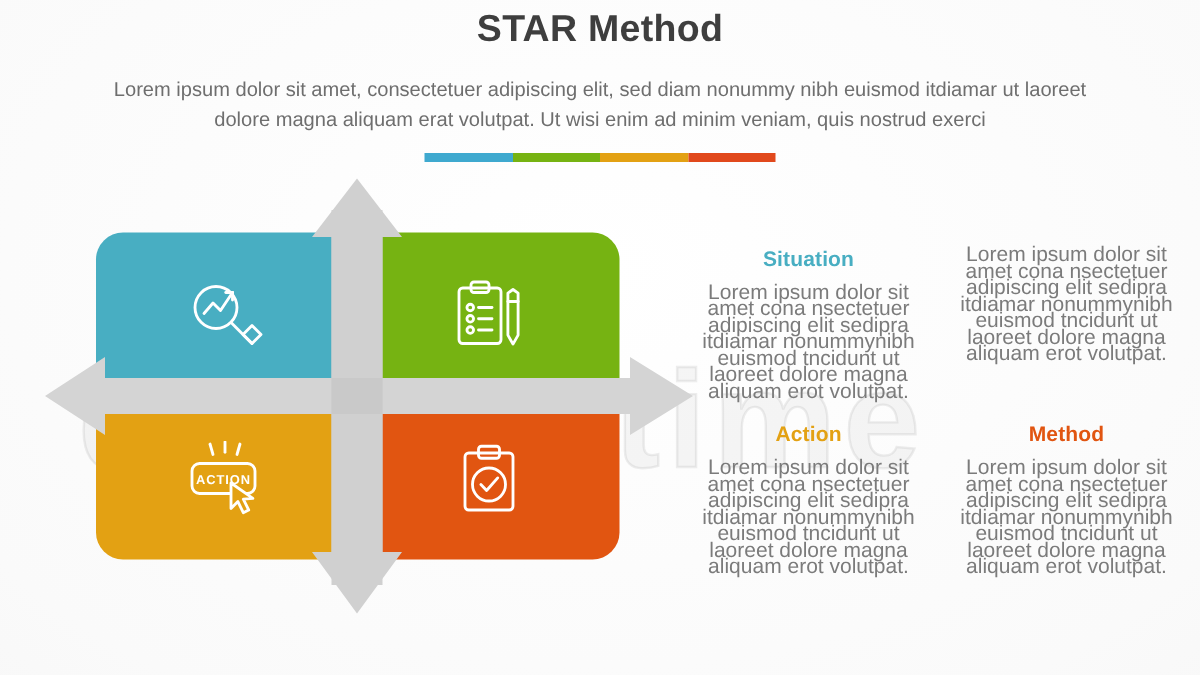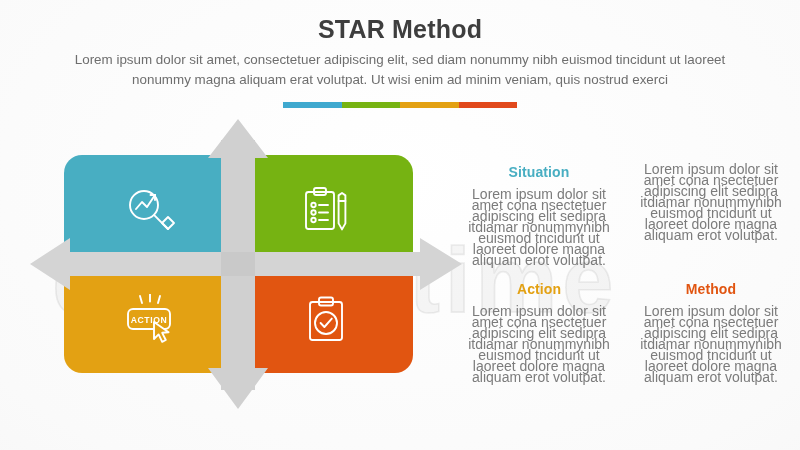--- a/index.html
+++ b/index.html
@@ -16,21 +16,21 @@
     position: relative;
     width: 800px; height: 450px;
     background:
       radial-gradient(ellipse 900px 600px at 50% 40%, #ffffff 0%, #fafafa 55%, #f2f2f2 100%);
     overflow: hidden;
   }
 
   
   .title {
     position: absolute;
-    top: 15px; left: 0; width: 800px;
+    top: 5px; left: 0; width: 800px;
     text-align: center;
     font-size: 25px;
     font-weight: bold;
     color: #3e3e3e;
     letter-spacing: .2px;
   }
   .subtitle {
     position: absolute;
     top: 50px; left: 60px; width: 680px;
     text-align: center;
@@ -109,21 +109,21 @@
     pointer-events: none;
     font-family: "Liberation Sans", sans-serif;
   }
 </style>
 </head>
 <body>
 
 <div id="stage">
 
   <div class="title">STAR Method</div>
-  <div class="subtitle">Lorem ipsum dolor sit amet, consectetuer adipiscing elit, sed diam nonummy nibh euismod tincidunt ut laoreet nonummy magna aliquam erat volutpat. Ut wisi enim ad minim veniam, quis nostrud exerci</div>
+  <div class="subtitle">Lorem ipsum dolor sit amet, consectetuer adipiscing elit, sed diam nonummy nibh euismod itdiamar ut laoreet dolore magna aliquam erat volutpat. Ut wisi enim ad minim veniam, quis nostrud exerci</div>
 
   <div class="colorbar">
     <span style="background:#3fa9cf"></span>
     <span style="background:#76b312"></span>
     <span style="background:#e3a113"></span>
     <span style="background:#e1491c"></span>
   </div>
 
   <div class="watermark">dreamstime</div>
 

